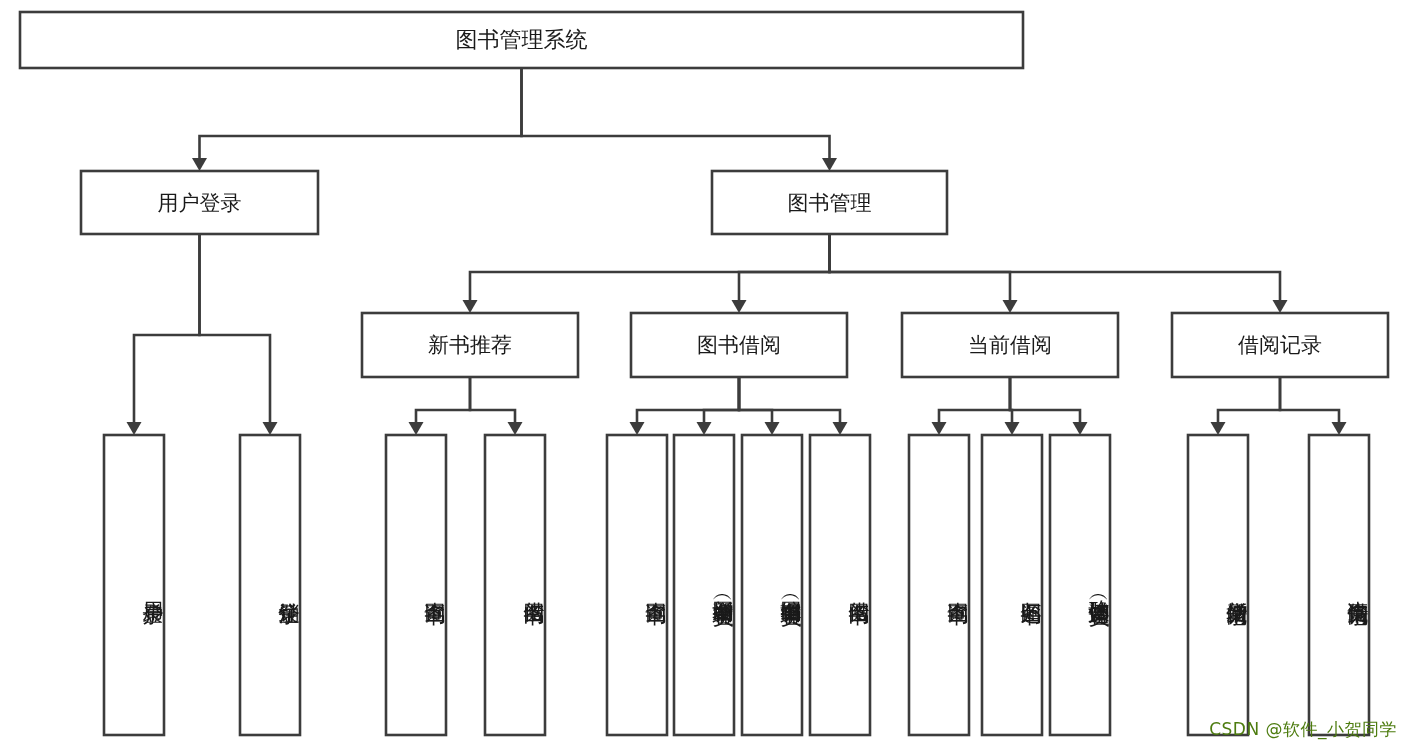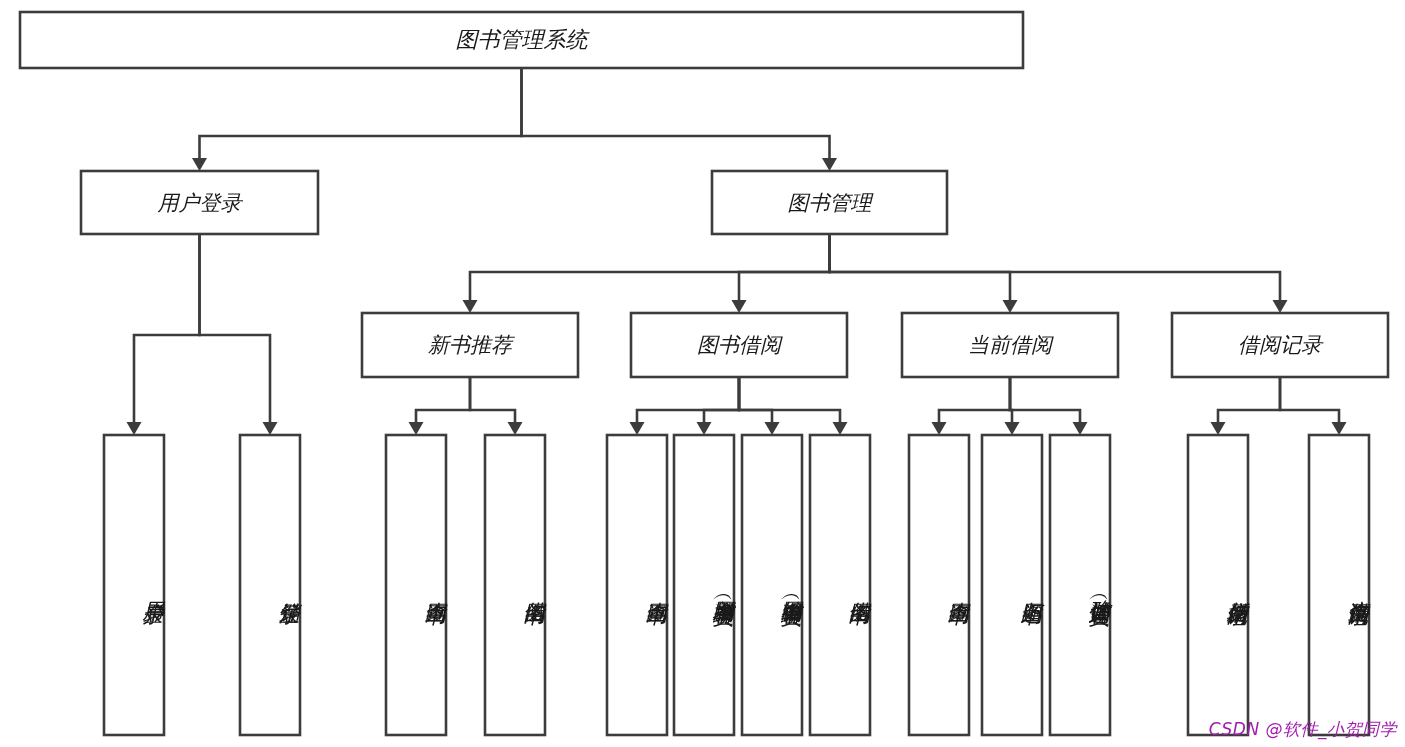--- a/index.html
+++ b/index.html
@@ -11,21 +11,20 @@
     width: 1405px;
     height: 747px;
     font-family: "DejaVu Sans", "Liberation Sans", sans-serif;
     overflow: hidden;
   }
   #diagram-root {
     position: relative;
     width: 1405px;
     height: 747px;
     background: #ffffff;
-    font-style: italic;
   }
   svg.diagram {
     position: absolute;
     top: 0; left: 0;
     width: 1405px;
     height: 747px;
     display: block;
   }
   .node-box {
     fill: #ffffff;
@@ -67,21 +66,21 @@
     justify-content: center;
     white-space: nowrap;
     pointer-events: none;
   }
   .watermark {
     position: absolute;
     right: 8px;
     bottom: 6px;
     font-family: "DejaVu Sans", "Liberation Sans", sans-serif;
     font-size: 17px;
-    color: #a21caf;
+    color: #4d7c0f;
     letter-spacing: 0.5px;
     white-space: nowrap;
   }
 </style>
 </head>
 <body>
 
 <div id="diagram-root">
   <svg class="diagram" id="diagram-svg" viewBox="0 0 1405 747" xmlns="http://www.w3.org/2000/svg">
       <g>

